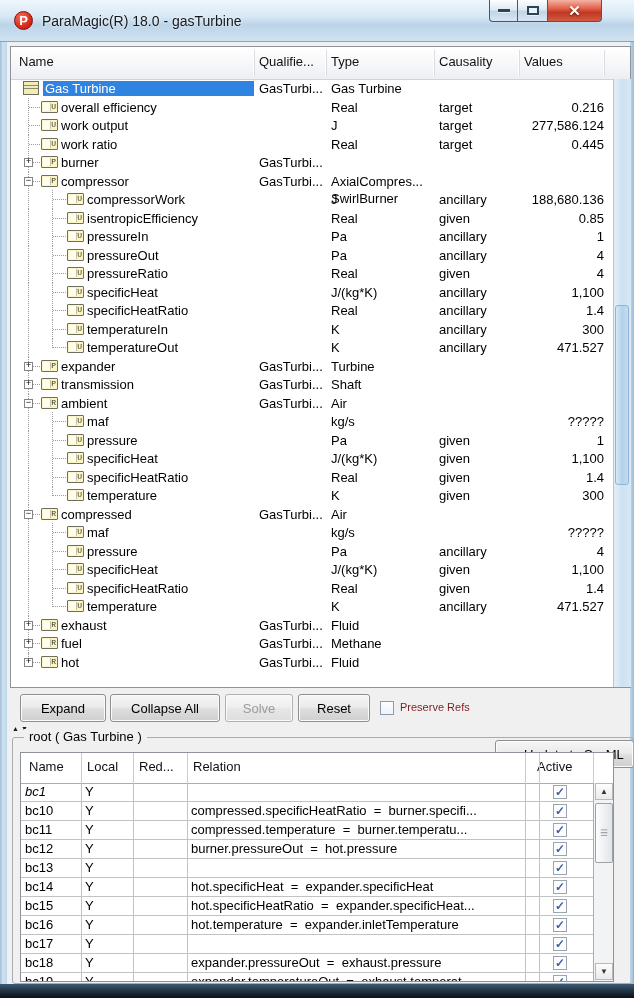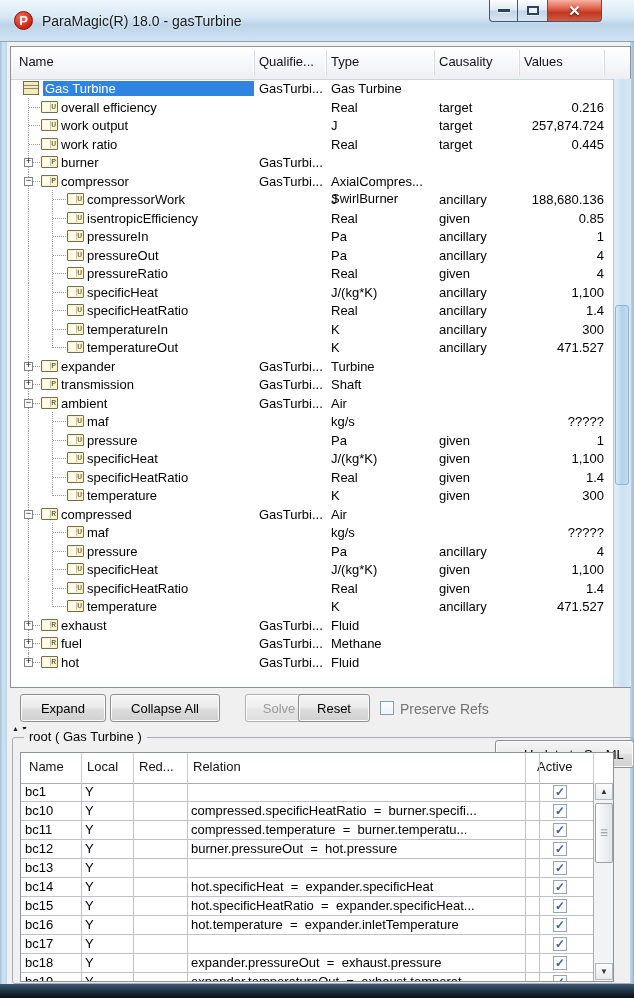--- a/index.html
+++ b/index.html
@@ -68,25 +68,25 @@
     background:linear-gradient(90deg,#e2eef8,#cde1f2 50%,#d8e8f5);border-left:1px solid #b4c8da;}
   #tree-thumb{position:absolute;left:1px;top:226px;width:14px;height:180px;border-radius:3px;
     background:linear-gradient(90deg,#d7e9f8,#b3d1ea 50%,#c4dcf0);border:1px solid #8fb4d6;box-sizing:border-box;}
   
   .btn{position:absolute;top:694px;height:28px;box-sizing:border-box;
     border:1px solid #8e8f8f;border-radius:3px;font-size:13px;color:#000;
     background:linear-gradient(180deg,#f5f5f5,#ebebeb 45%,#dddddd 55%,#cfcfcf);
     display:flex;align-items:center;justify-content:center;
     box-shadow:inset 0 0 0 1px #fbfbfb;}
   .btn.disabled{color:#9b9b9b;background:linear-gradient(180deg,#f7f7f7,#efefef 45%,#e6e6e6 55%,#dedede);
-    border-color:#b0b0b0;margin-left:20px;}
+    border-color:#b0b0b0;}
   #cb-preserve{position:absolute;left:380px;top:701px;width:14px;height:14px;
     border:1px solid #8a9cb2;box-sizing:border-box;
     background:linear-gradient(180deg,#fdfdfd,#eef3f8);}
-  #lbl-preserve{position:absolute;left:400px;top:701px;font-size:14px;color:#737373;}
+  #lbl-preserve{position:absolute;left:400px;top:701px;font-size:11px;color:#7f1d1d;}
   #splitter{position:absolute;left:12px;top:725px;font-size:7px;color:#1a1a1a;letter-spacing:2px;}
   
   #groupbox{position:absolute;left:12px;top:737px;width:622px;height:247px;
     border:1px solid #a6adb5;border-radius:3px;box-sizing:border-box;}
   #groupbox-title{position:absolute;left:24px;top:729px;font-size:13px;color:#000;
     background:#f0f0f0;padding:0 5px;}
   
   #rel-table{position:absolute;left:20px;top:752px;width:594px;height:230px;
     background:#fff;border:1px solid #8e939b;box-sizing:border-box;overflow:hidden;}
   #rel-header{position:absolute;left:0;top:0;width:592px;height:30px;background:#fff;
@@ -167,21 +167,21 @@
         <div class="trow" style="top:37px;">
           <div class="guide" style="left:17px;"></div>
           <div class="stub" style="left:18px;width:11px;"></div>
           <div class="ticon" style="left:30px;">
             <div class="cell"></div>
             <div class="ltr">U</div>
           </div>
           <div class="tlabel" style="left:50px;">work output</div>
           <div class="tcell" style="left:320px;width:102px;">J</div>
           <div class="tcell" style="left:428px;width:78px;">target</div>
-          <div class="tcell tval" style="left:508px;width:85px;">257,874.724</div>
+          <div class="tcell tval" style="left:508px;width:85px;">277,586.124</div>
         </div>
         <div class="trow" style="top:56px;">
           <div class="guide" style="left:17px;"></div>
           <div class="stub" style="left:18px;width:11px;"></div>
           <div class="ticon" style="left:30px;">
             <div class="cell"></div>
             <div class="ltr">U</div>
           </div>
           <div class="tlabel" style="left:50px;">work ratio</div>
           <div class="tcell" style="left:320px;width:102px;">Real</div>
@@ -574,21 +574,21 @@
         <div class="rhsep" style="left:518px;"></div>
         <div class="rhsep" style="left:572px;"></div>
       </div>
     <div id="rel-body">
         <div class="rrow" style="top:30px;">
           <div class="rvline" style="left:60px;"></div>
           <div class="rvline" style="left:112px;"></div>
           <div class="rvline" style="left:166px;"></div>
           <div class="rvline" style="left:504px;"></div>
           <div class="rvline" style="left:518px;"></div>
-          <div class="rcell" style="left:4px;width:54px;">bc1</div>
+          <div class="rcell" style="left:4px;width:54px;font-style:italic;">bc1</div>
           <div class="rcell" style="left:64px;width:46px;">Y</div>
           <div class="rcheck" style="left:532px;">✓</div>
         </div>
         <div class="rrow" style="top:49px;">
           <div class="rvline" style="left:60px;"></div>
           <div class="rvline" style="left:112px;"></div>
           <div class="rvline" style="left:166px;"></div>
           <div class="rvline" style="left:504px;"></div>
           <div class="rvline" style="left:518px;"></div>
           <div class="rcell" style="left:4px;width:54px;">bc10</div>

